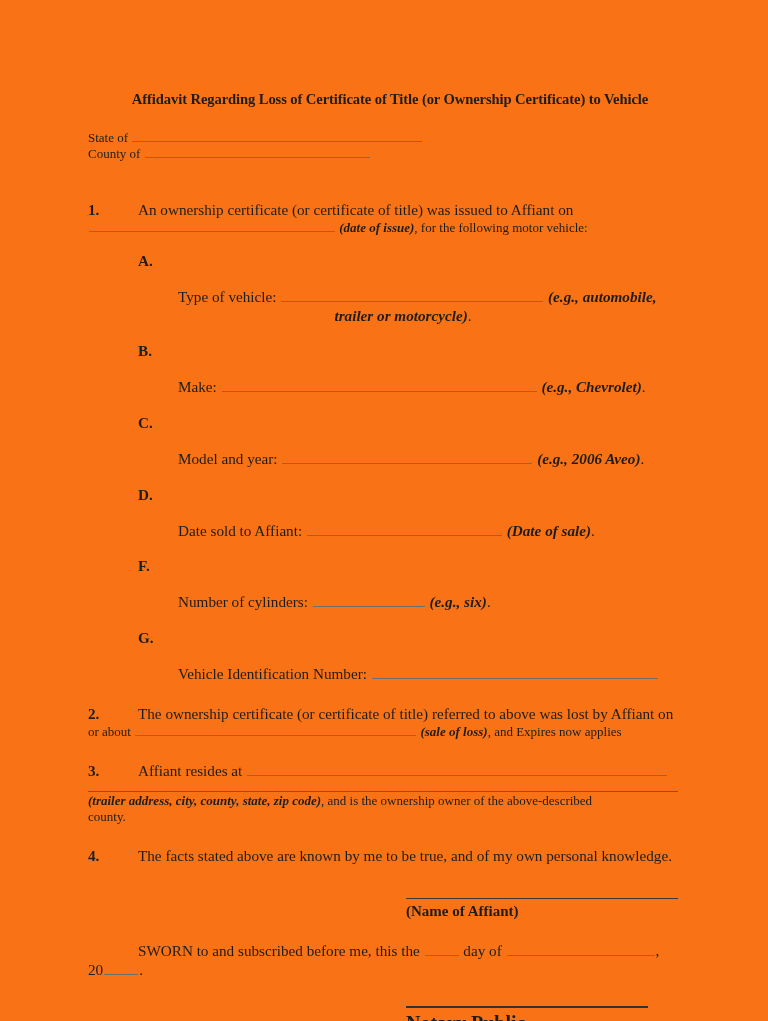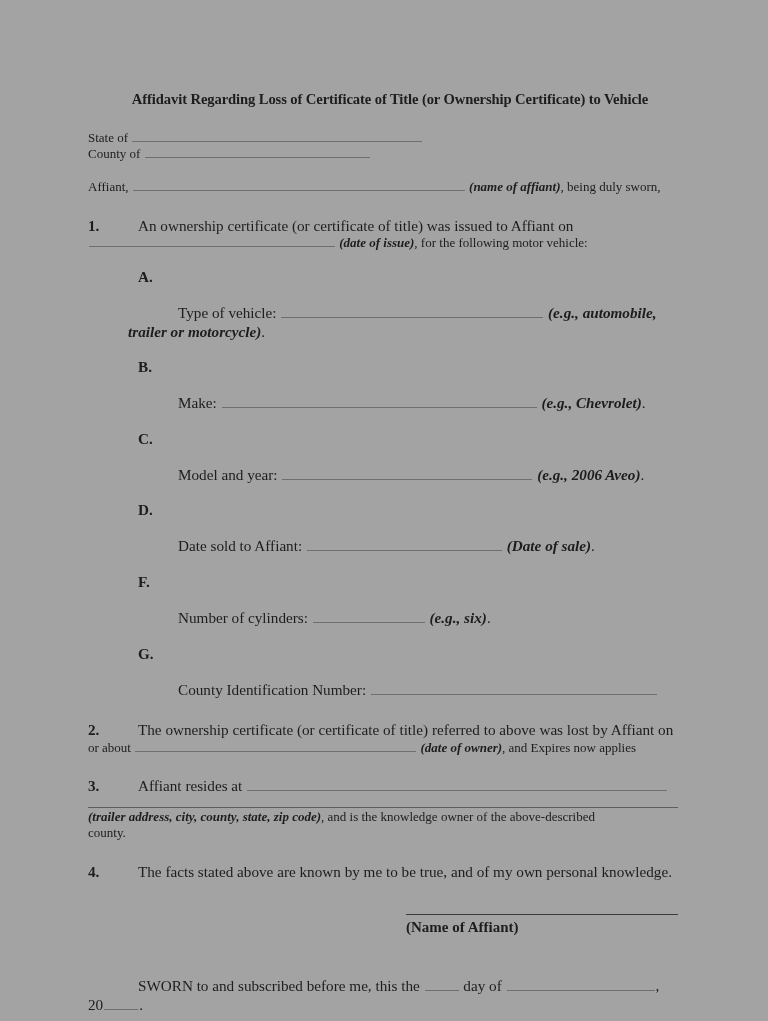--- a/index.html
+++ b/index.html
@@ -13,21 +13,21 @@
     position: relative;
     font-family: "Liberation Serif", "DejaVu Serif", serif;
     color: #1d1d1d;
     overflow: hidden;
   }
   .page {
     position: absolute;
     left: 0; top: 0;
     width: 768px;
     height: 1021px;
-    background: #a3a3a3;
+    background: #f97316;
   }
   .content {
     position: absolute;
     left: 88px;
     top: 90px;
     width: 590px;
   }
 
   
   .doc-title {
@@ -141,21 +141,21 @@
     font-size: 20px;
     font-weight: bold;
     margin-top: 3px;
     line-height: 1.2;
   }
 
   .sworn {
     font-size: 15.2px;
     line-height: 1.22;
   }
-  .sworn-indent { padding-left: 50px; margin-top: 19px; }
+  .sworn-indent { padding-left: 50px; }
 
   .commission-label {
     font-size: 15px;
     line-height: 1.22;
   }
   .commission-rule {
     border-bottom: 1.4px solid #5d5d5d;
     width: 152px;
     height: 0;
     margin-top: 20px;
@@ -173,25 +173,20 @@
       <span>State of</span>
       <span class="rule" style="width:290px;"></span>
     </div>
     <div class="para">
       <span>County of</span>
       <span class="rule" style="width:225px;"></span>
     </div>
 
     <div class="gap-md"></div>
 
-    <div class="para">
-      <span>Affiant,</span>
-      <span class="rule" style="width:332px;"></span>
-      <span class="bi">(name of affiant)</span><span>, being duly sworn,</span>
-    </div>
 
     <div class="gap-lg"></div>
 
     <div class="num-row">
       <span class="num-marker">1.</span>
       <span class="num-body">An ownership certificate (or certificate of title) was issued to Affiant on</span>
     </div>
     <div class="para">
       <span class="rule" style="width:246px;"></span>
       <span class="bi">(date of issue)</span><span>, for the following motor vehicle:</span>
@@ -200,21 +195,21 @@
     <div class="gap-md"></div>
 
     <div class="sub-list">
 
       <div class="let-row">
         <span class="let-marker">A.</span>
         <span class="let-body">
           <span>Type of vehicle:</span>
           <span class="rule" style="width:262px;"></span>
           <span class="bi">(e.g., automobile,</span>
-          <span class="outdent" style="display:block;">
+          <span class="outdent" style="display:block;text-align:center;">
             <span class="bi">trailer or motorcycle)</span><span>.</span>
           </span>
         </span>
       </div>
 
       <div class="gap-md"></div>
 
       <div class="let-row">
         <span class="let-marker">B.</span>
         <span class="let-body">
@@ -255,51 +250,51 @@
           <span class="rule" style="width:112px;"></span>
           <span class="bi">(e.g., six)</span><span>.</span>
         </span>
       </div>
 
       <div class="gap-md"></div>
 
       <div class="let-row">
         <span class="let-marker">G.</span>
         <span class="let-body">
-          <span>County Identification Number:</span>
+          <span>Vehicle Identification Number:</span>
           <span class="rule" style="width:286px;"></span>
         </span>
       </div>
 
     </div>
 
     <div class="gap-lg"></div>
 
     <div class="num-row">
       <span class="num-marker">2.</span>
       <span class="num-body">The ownership certificate (or certificate of title) referred to above was lost by Affiant on</span>
     </div>
     <div class="para">
       <span>or about</span>
       <span class="rule" style="width:281px;"></span>
-      <span class="bi">(date of owner)</span><span>, and Expires now applies</span>
+      <span class="bi">(sale of loss)</span><span>, and Expires now applies</span>
     </div>
 
     <div class="gap-lg"></div>
 
     <div class="num-row">
       <span class="num-marker">3.</span>
       <span class="num-body">
         <span>Affiant resides at</span>
         <span class="rule" style="width:420px;"></span>
       </span>
     </div>
     <div class="rule-block"></div>
     <div class="para">
-      <span class="bi">(trailer address, city, county, state, zip code)</span><span>, and is the knowledge owner of the above-described</span>
+      <span class="bi">(trailer address, city, county, state, zip code)</span><span>, and is the ownership owner of the above-described</span>
     </div>
     <div class="para">county.</div>
 
     <div class="gap-lg"></div>
 
     <div class="num-row">
       <span class="num-marker">4.</span>
       <span class="num-body">The facts stated above are known by me to be true, and of my own personal knowledge.</span>
     </div>
 

